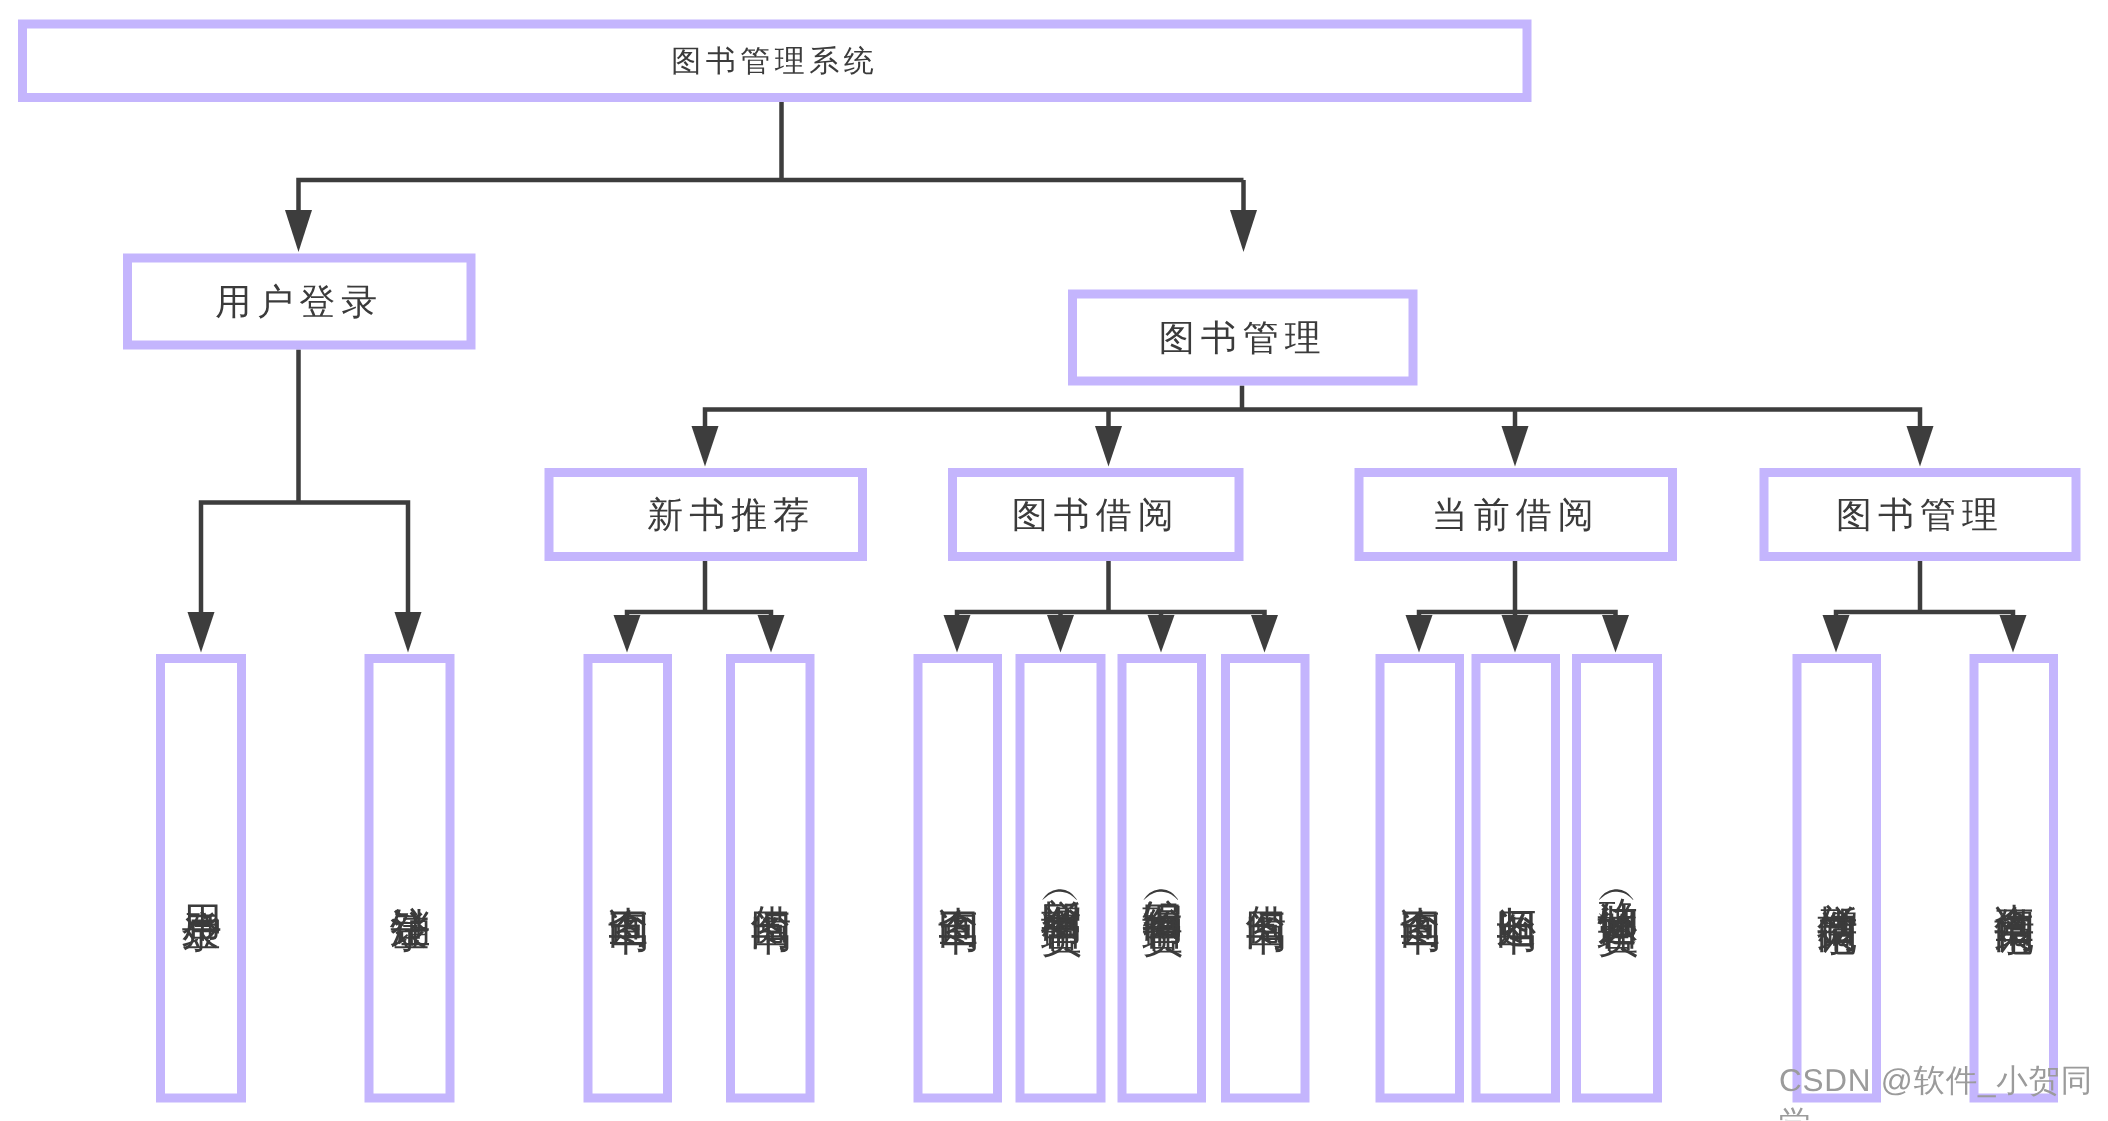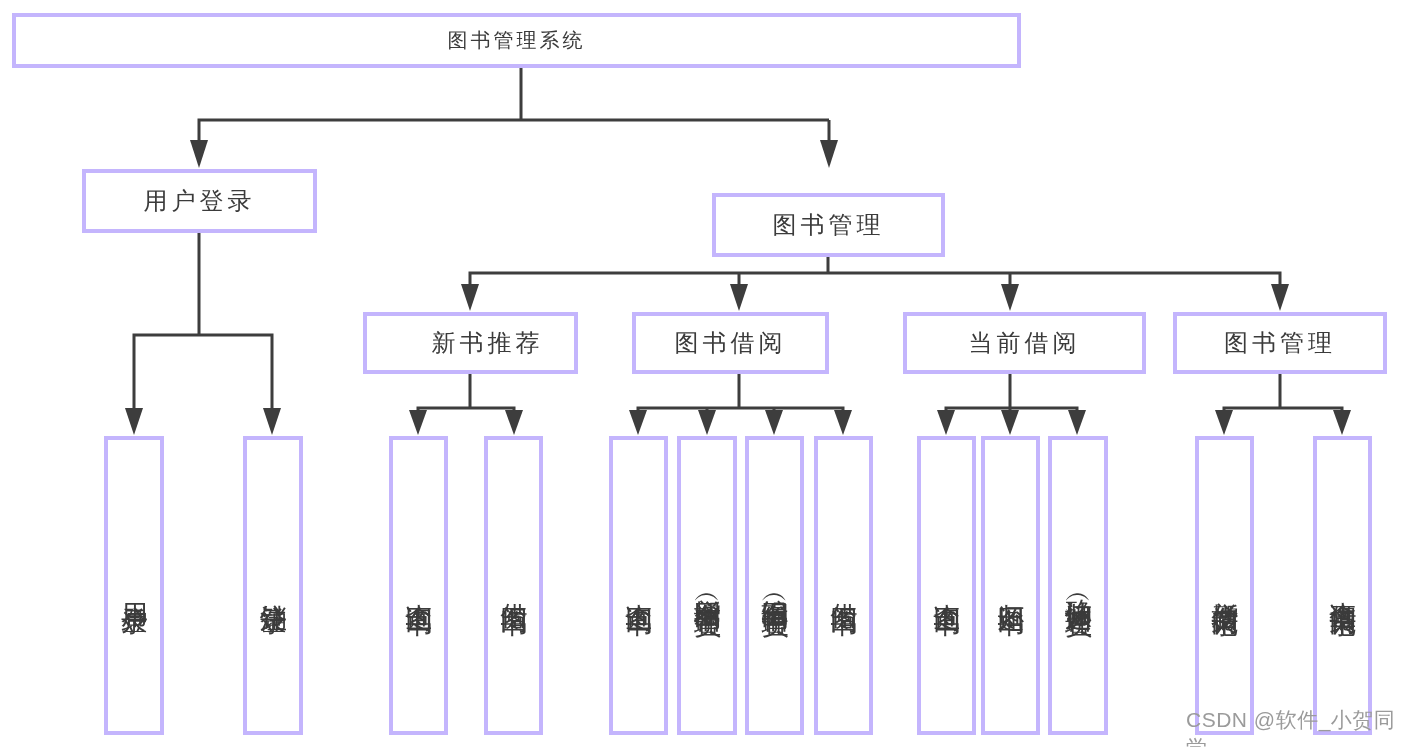--- a/index.html
+++ b/index.html
@@ -13,21 +13,21 @@
   }
   svg.wires {
     position: absolute;
     left: 0; top: 0;
     width: 1405px; height: 747px;
   }
   .node {
     position: absolute;
     box-sizing: border-box;
     background: #ffffff;
-    border: 4px solid #c4b5fd;
+    border: 6px solid #c4b5fd;
     display: flex;
     align-items: center;
     justify-content: center;
     color: #3b3b3b;
     text-align: center;
     white-space: nowrap;
   }
   .root-node { font-size: 20px; letter-spacing: 3px; }
   .branch-node { font-size: 24px; letter-spacing: 4px; }
   .leaf-node {
@@ -86,21 +86,21 @@
     </g>
   </svg>
 
   <div class="node root-node" style="left:12px; top:13px; width:1009px; height:55px;">图书管理系统</div>
 
   <div class="node branch-node" style="left:82px; top:169px; width:235px; height:64px;">用户登录</div>
   <div class="node branch-node" style="left:712px; top:169px; width:233px; height:64px;margin-top:24px;">图书管理</div>
 
   <div class="node branch-node" style="left:363px; top:312px; width:215px; height:62px;padding-left:34px;">新书推荐</div>
   <div class="node branch-node" style="left:632px; top:312px; width:197px; height:62px;">图书借阅</div>
-  <div class="node branch-node" style="left:903px; top:312px; width:243px; height:62px;">当前借阅</div>
+  <div class="node branch-node" style="left:903px; top:312px; width:215px; height:62px;">当前借阅</div>
   <div class="node branch-node" style="left:1173px; top:312px; width:214px; height:62px;">图书管理</div>
 
   <div class="node leaf-node" style="left:104px; top:436px; width:60px; height:299px;">用户登录</div>
   <div class="node leaf-node" style="left:243px; top:436px; width:60px; height:299px;">注销登录</div>
 
   <div class="node leaf-node" style="left:389px; top:436px; width:59px; height:299px;">查询图书</div>
   <div class="node leaf-node" style="left:484px; top:436px; width:59px; height:299px;">借阅图书</div>
 
   <div class="node leaf-node" style="left:609px; top:436px; width:59px; height:299px;">查询图书</div>
   <div class="node leaf-node" style="left:677px; top:436px; width:60px; height:299px;">新增图书（管理员）</div>

